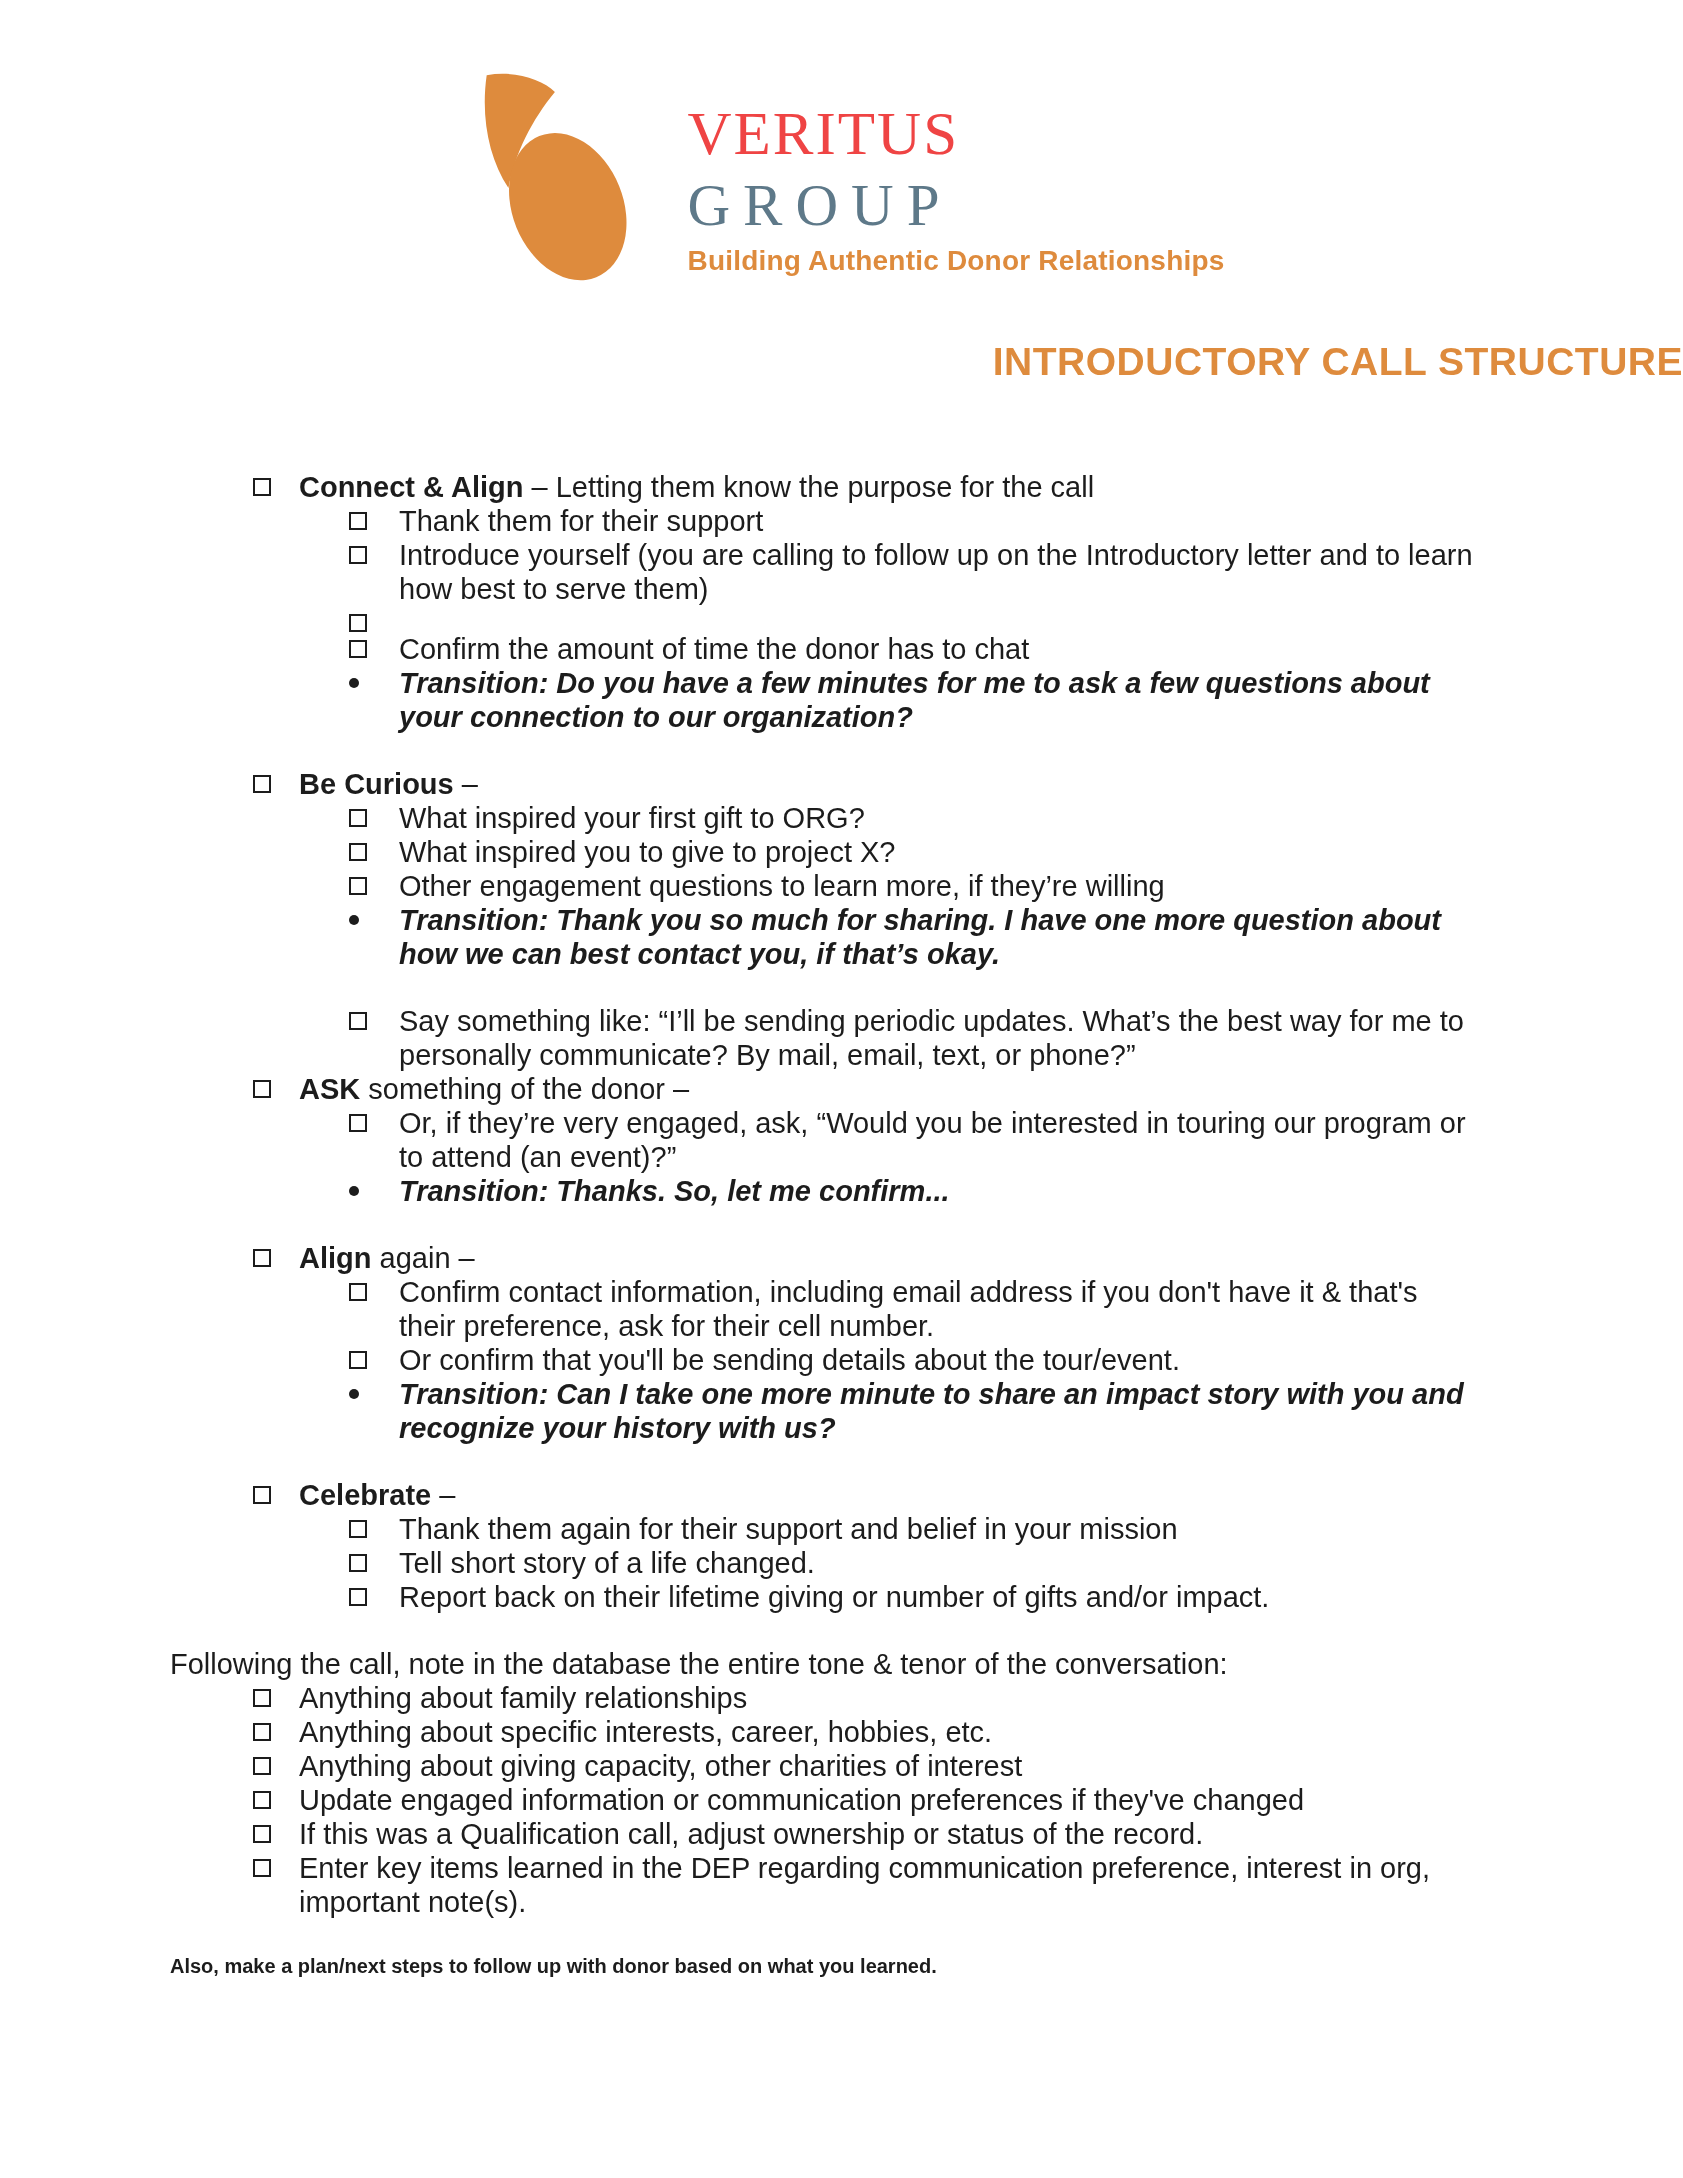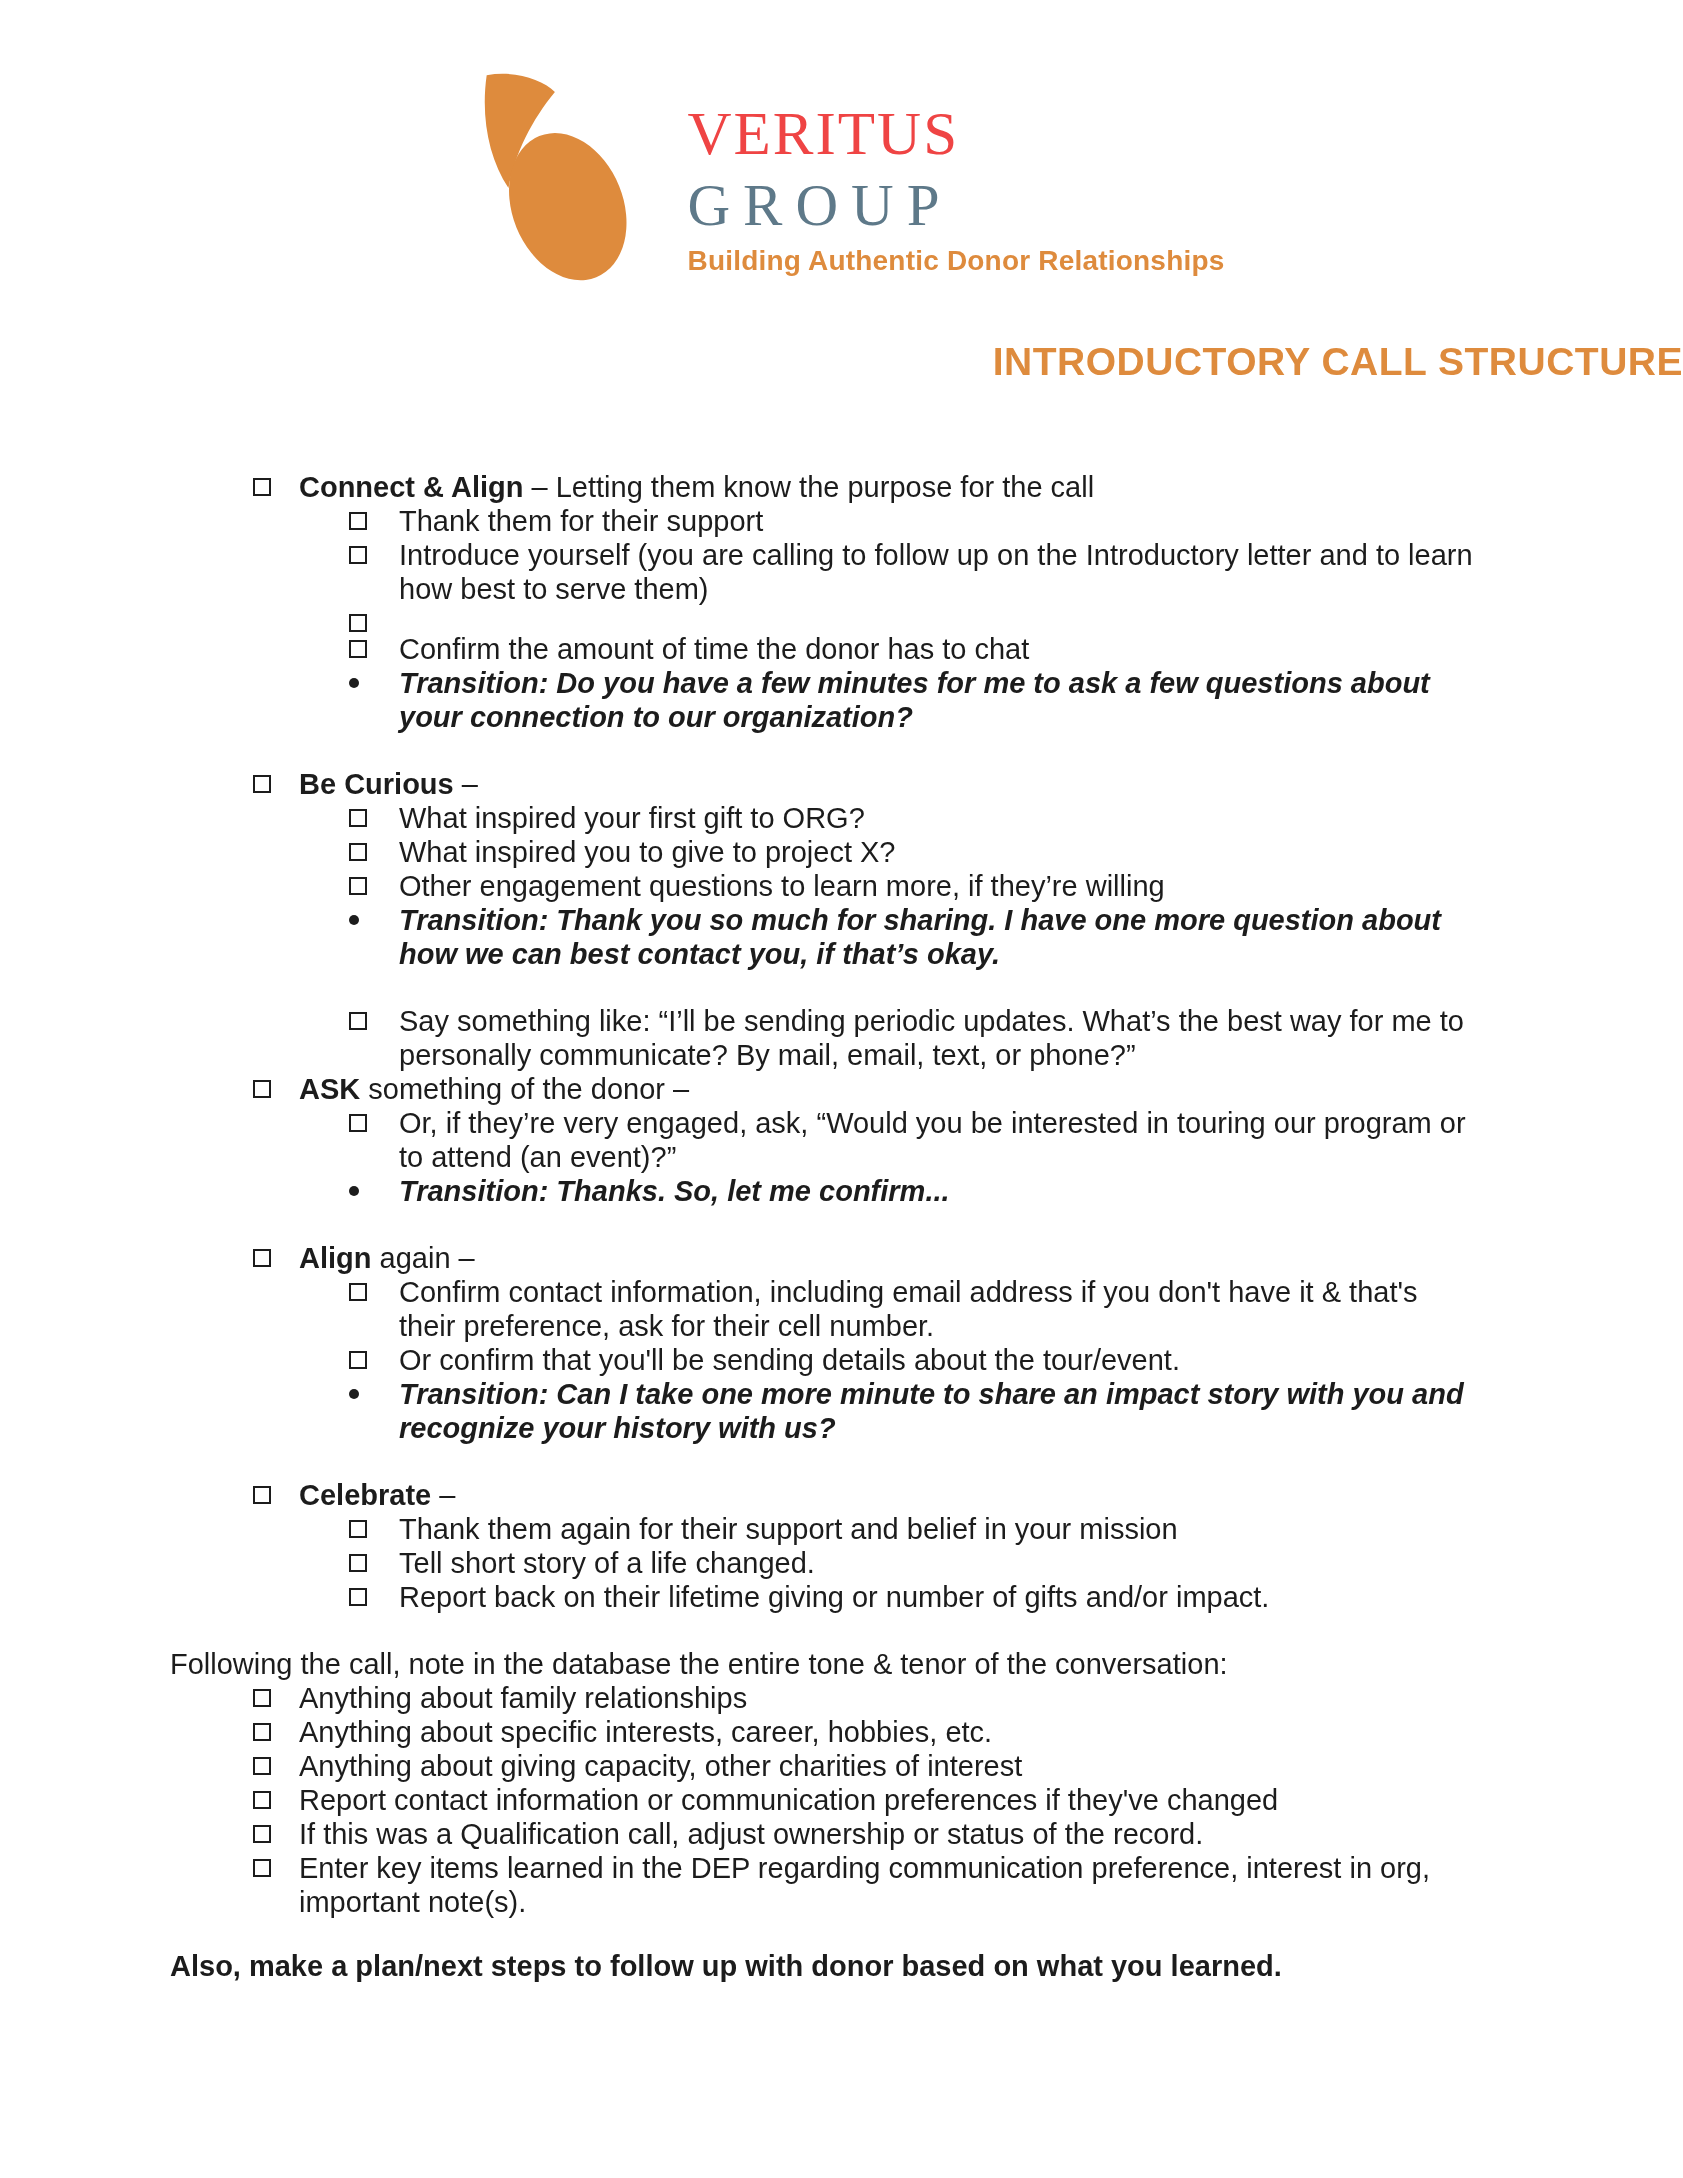--- a/index.html
+++ b/index.html
@@ -26,21 +26,21 @@
   .lv2 .marker{width:50px;flex:none;display:flex;}
   .lv1 .txt{max-width:1213px;}
   .lv2 .txt{max-width:1081px;}
   .checkbox{width:14px;height:14px;border:2px solid #1c1c1c;margin-top:8px;display:inline-block;background:#fff;}
   .dot{width:10px;height:10px;border-radius:50%;background:#1c1c1c;margin-top:12px;display:inline-block;}
   .italic{font-style:italic;font-weight:bold;}
   .section{margin-bottom:33px;}
   strong{font-weight:bold;}
   
   .followup-intro{margin:0 168px 0 170px;font-size:29px;line-height:34px;}
-  .closing{margin:30px 168px 0 170px;font-size:29px;line-height:34px;font-weight:bold;}
+  .closing{margin:30px 168px 0 170px;font-size:20px;line-height:34px;font-weight:bold;}
 </style>
 </head>
 <body>
 
 <header class="logo-header">
   <svg width="176" height="210" viewBox="0 0 178 212" aria-hidden="true">
     <path fill="#DE8B3D" d="M 28 2 C 56 -3 84 6 97 19 C 74 47 57 80 50 116 C 30 86 22 44 28 2 Z"></path>
     <ellipse fill="#DE8B3D" cx="110" cy="135" rx="56" ry="77" transform="rotate(-22 110 135)"></ellipse>
   </svg>
   <div class="logo-text">
@@ -220,21 +220,21 @@
       <div class="row lv1">
         <span class="marker">
           <span class="checkbox"></span>
         </span>
         <p class="txt">Anything about giving capacity, other charities of interest</p>
       </div>
       <div class="row lv1">
         <span class="marker">
           <span class="checkbox"></span>
         </span>
-        <p class="txt">Report contact information or communication preferences if they've changed</p>
+        <p class="txt">Update engaged information or communication preferences if they've changed</p>
       </div>
       <div class="row lv1">
         <span class="marker">
           <span class="checkbox"></span>
         </span>
         <p class="txt">If this was a Qualification call, adjust ownership or status of the record.</p>
       </div>
       <div class="row lv1">
         <span class="marker">
           <span class="checkbox"></span>

